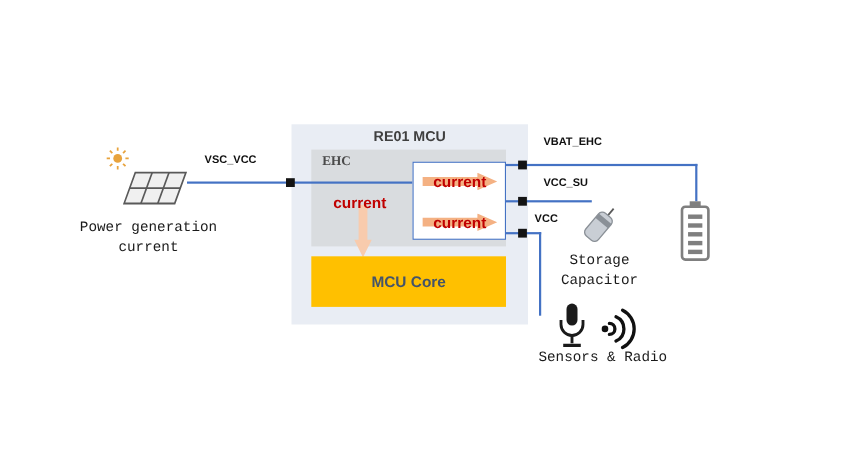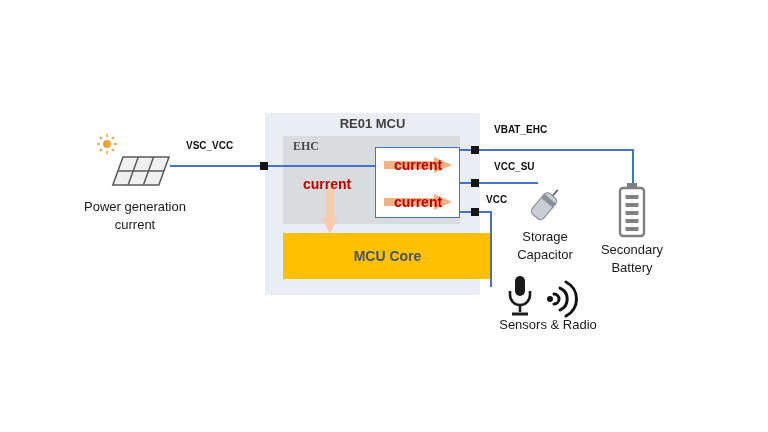--- a/index.html
+++ b/index.html
@@ -1,27 +1,27 @@
 <!DOCTYPE html>
 <html><head>
 <meta charset="utf-8">
 <style>
   * { margin:0; padding:0; box-sizing:border-box; }
   html,body { background:#fff; font-family:"Liberation Sans", sans-serif; }
   .canvas { position:relative; width:768px; height:432px; background:#ffffff; overflow:hidden;padding-left:48px; }
   .wire { position:absolute; background:#4472c4; }
   .node { position:absolute; width:8px; height:8px; background:#141414; }
   .sig { position:absolute; font-weight:bold; font-size:10px; color:#101010; white-space:nowrap; }
-  .lbl { position:absolute; font-size:13px; color:#1a1a1a; text-align:center; line-height:18px; }
+  .lbl { position:absolute; font-size:13px; color:#1a1a1a; text-align:center; line-height:18px;font-family:Liberation Mono, monospace; }
   .mcu-box { position:absolute; left:265px; top:113px; width:215px; height:182px; background:#e9edf4; }
   .mcu-title { position:absolute; left:265px; top:116px; width:215px; text-align:center; font-weight:bold; font-size:13px; color:#3f3f3f; }
   .ehc-box { position:absolute; left:283px; top:136px; width:177px; height:88px; background:#d9dcdf; }
   .ehc-label { position:absolute; left:293px; top:139px; font-size:12px; font-weight:bold; color:#4a4a4a;font-family:Liberation Serif, serif; }
   .white-box { position:absolute; left:375px; top:147px; width:85px; height:71px; background:#ffffff; border:1px solid #4472c4; }
-  .core-box { position:absolute; left:283px; top:233px; width:209px; height:46px; background:#ffc000; display:flex; align-items:center; justify-content:center; font-weight:bold; font-size:14px; color:#44546a; }
+  .core-box { position:absolute; left:283px; top:233px; width:177px; height:46px; background:#ffc000; display:flex; align-items:center; justify-content:center; font-weight:bold; font-size:14px; color:#44546a; }
   .current { position:absolute; color:#c00000; font-size:14px; font-weight:bold; }
   .arrow-wrap { position:absolute; }
   .icon { position:absolute; }
   .cur-over { display:flex; align-items:center; justify-content:center; width:68px; height:18px; }
   .cur-over svg { position:absolute; left:0; top:1px; }
   .cur-over span { position:relative; }
 </style>
 </head>
 <body>
 
@@ -122,24 +122,20 @@
       <rect x="4" y="6" width="24" height="48" rx="3" fill="#ffffff" stroke="#7f7f7f" stroke-width="2.4"></rect>
       <g fill="#7f7f7f">
         <rect x="9.5" y="13" width="13" height="4"></rect>
         <rect x="9.5" y="21" width="13" height="4"></rect>
         <rect x="9.5" y="29" width="13" height="4"></rect>
         <rect x="9.5" y="37" width="13" height="4"></rect>
         <rect x="9.5" y="45" width="13" height="4"></rect>
       </g>
     </svg>
   </div>
-  <div class="lbl" style="left:584px; top:241px; width:96px;">
-    <div>Secondary</div>
-    <div>Battery</div>
-  </div>
 
   <div class="icon" style="left:506px; top:274px;">
     <svg width="28" height="44" viewBox="0 0 28 44">
       <rect x="9" y="2" width="10" height="20" rx="5" fill="#1a1a1a"></rect>
       <path d="M4 17 v4 a10 10 0 0 0 20 0 v-4" fill="none" stroke="#1a1a1a" stroke-width="2.6"></path>
       <line x1="14" y1="31" x2="14" y2="38" stroke="#1a1a1a" stroke-width="2.6"></line>
       <line x1="6" y1="40" x2="22" y2="40" stroke="#1a1a1a" stroke-width="3"></line>
     </svg>
   </div>
   <div class="icon" style="left:544px; top:280px;">

